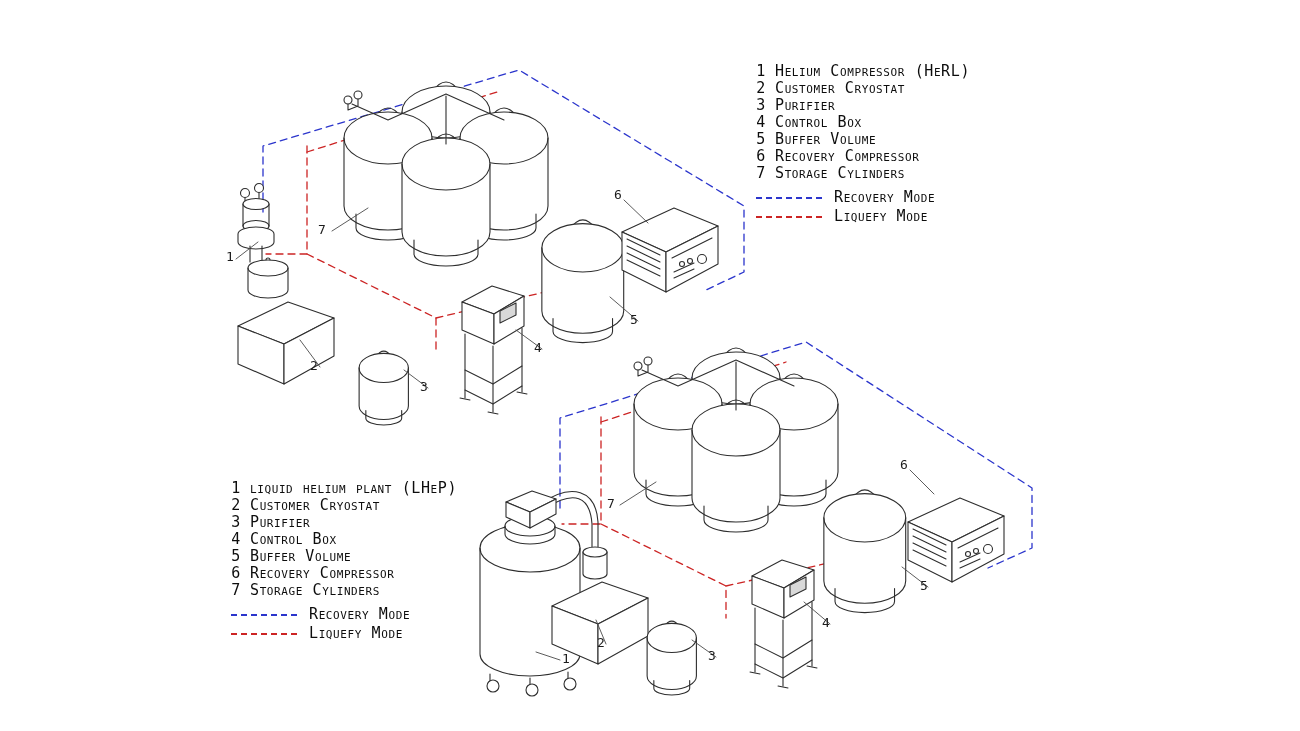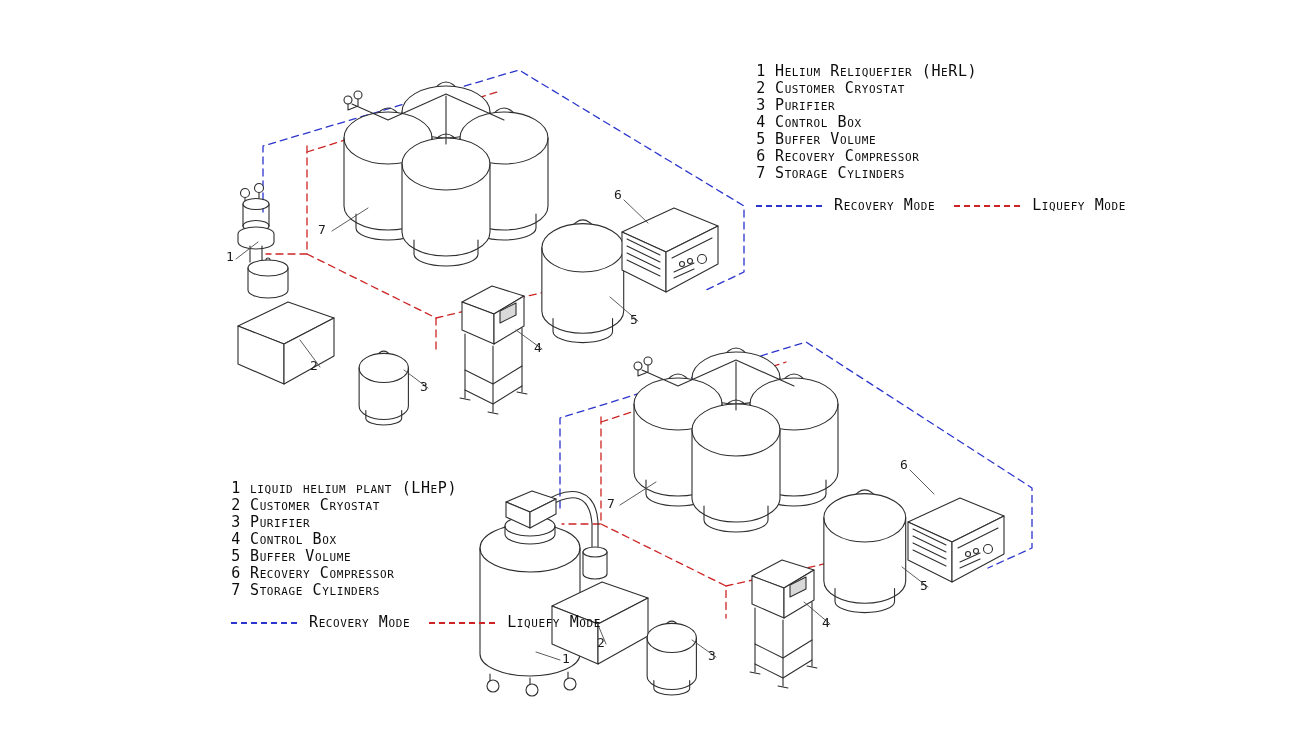--- a/index.html
+++ b/index.html
@@ -16,21 +16,21 @@
   g.ink{stroke:var(--ink)}
   .route path{stroke-dasharray:7 5;stroke-width:1.3;fill:none}
   .route-recovery path{stroke:var(--recovery-color)}
   .route-liquefy path{stroke:var(--liquefy-color)}
   .leader path{stroke:#4a4a4a;stroke-width:0.9;fill:none}
 
   .legend{position:absolute;color:#0d0d0d;font-size:15px;line-height:17px;
           font-variant-caps:small-caps;letter-spacing:0.6px;white-space:nowrap}
   .legend-row{display:flex;gap:9px}
   .legend-row .num{min-width:10px;text-align:right}
-  .mode-block{margin-top:15px;display:flex;flex-direction:row;gap:19px}
+  .mode-block{margin-top:7px;display:flex;flex-direction:column;gap:2px}
   .mode-row{display:flex;align-items:center;gap:12px;height:17px}
   .mode-dash{width:66px;height:0;border-top:2.2px dashed var(--recovery-color);display:inline-block}
   .mode-dash.liquefy{border-top-color:var(--liquefy-color)}
 
   .callout{position:absolute;font-size:13px;line-height:13px;color:#1c1c1c;
            font-family:"DejaVu Sans Mono",monospace}
 </style>
 </head>
 <body style="background: rgb(255, 255, 255);">
 
@@ -188,21 +188,21 @@
                  M638,321 L610,297 M624,200 L648,223 M332,231 L368,208
                  M560,660 L536,652 M606,644 L596,620 M716,657 L692,640 M830,624 L804,602
                  M928,587 L902,567 M910,470 L934,494 M620,505 L656,482"></path>
       </g>
     </g>
   </svg>
 
   <div class="legend" style="left:756px;top:63px;">
     <div class="legend-row">
       <span class="num">1</span>
-      <span class="lbl">Helium Reliquefier (HeRL)</span>
+      <span class="lbl">Helium Compressor (HeRL)</span>
     </div>
     <div class="legend-row">
       <span class="num">2</span>
       <span class="lbl">Customer Cryostat</span>
     </div>
     <div class="legend-row">
       <span class="num">3</span>
       <span class="lbl">Purifier</span>
     </div>
     <div class="legend-row">

